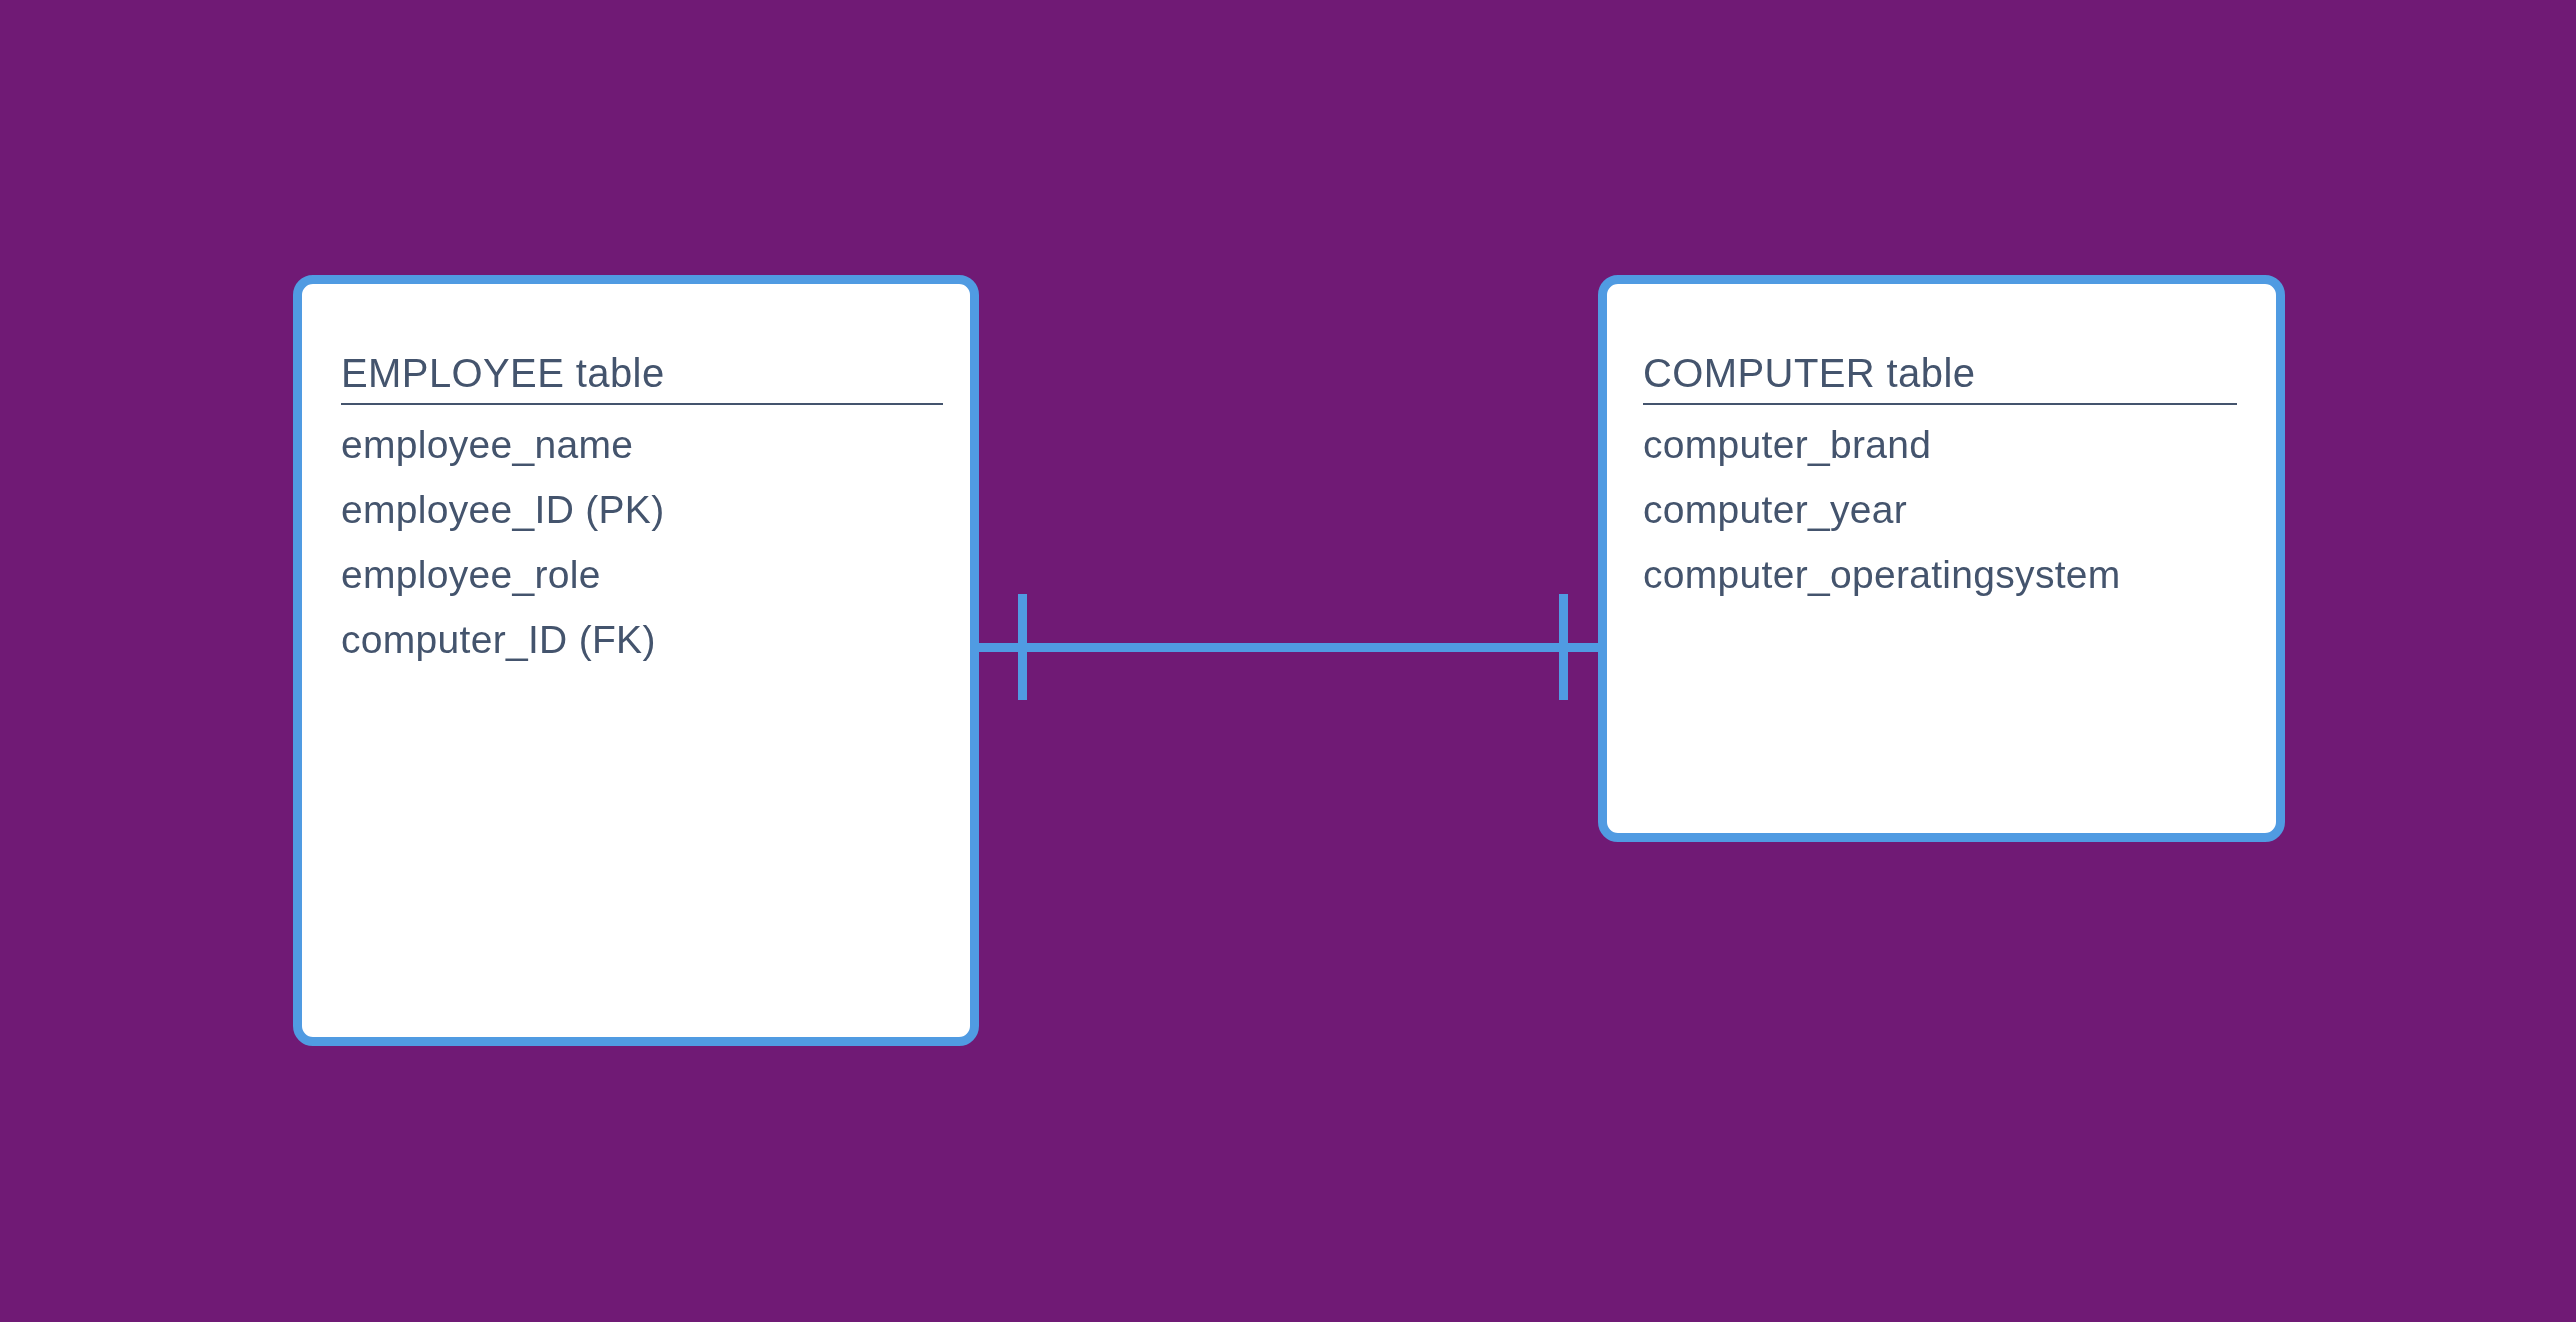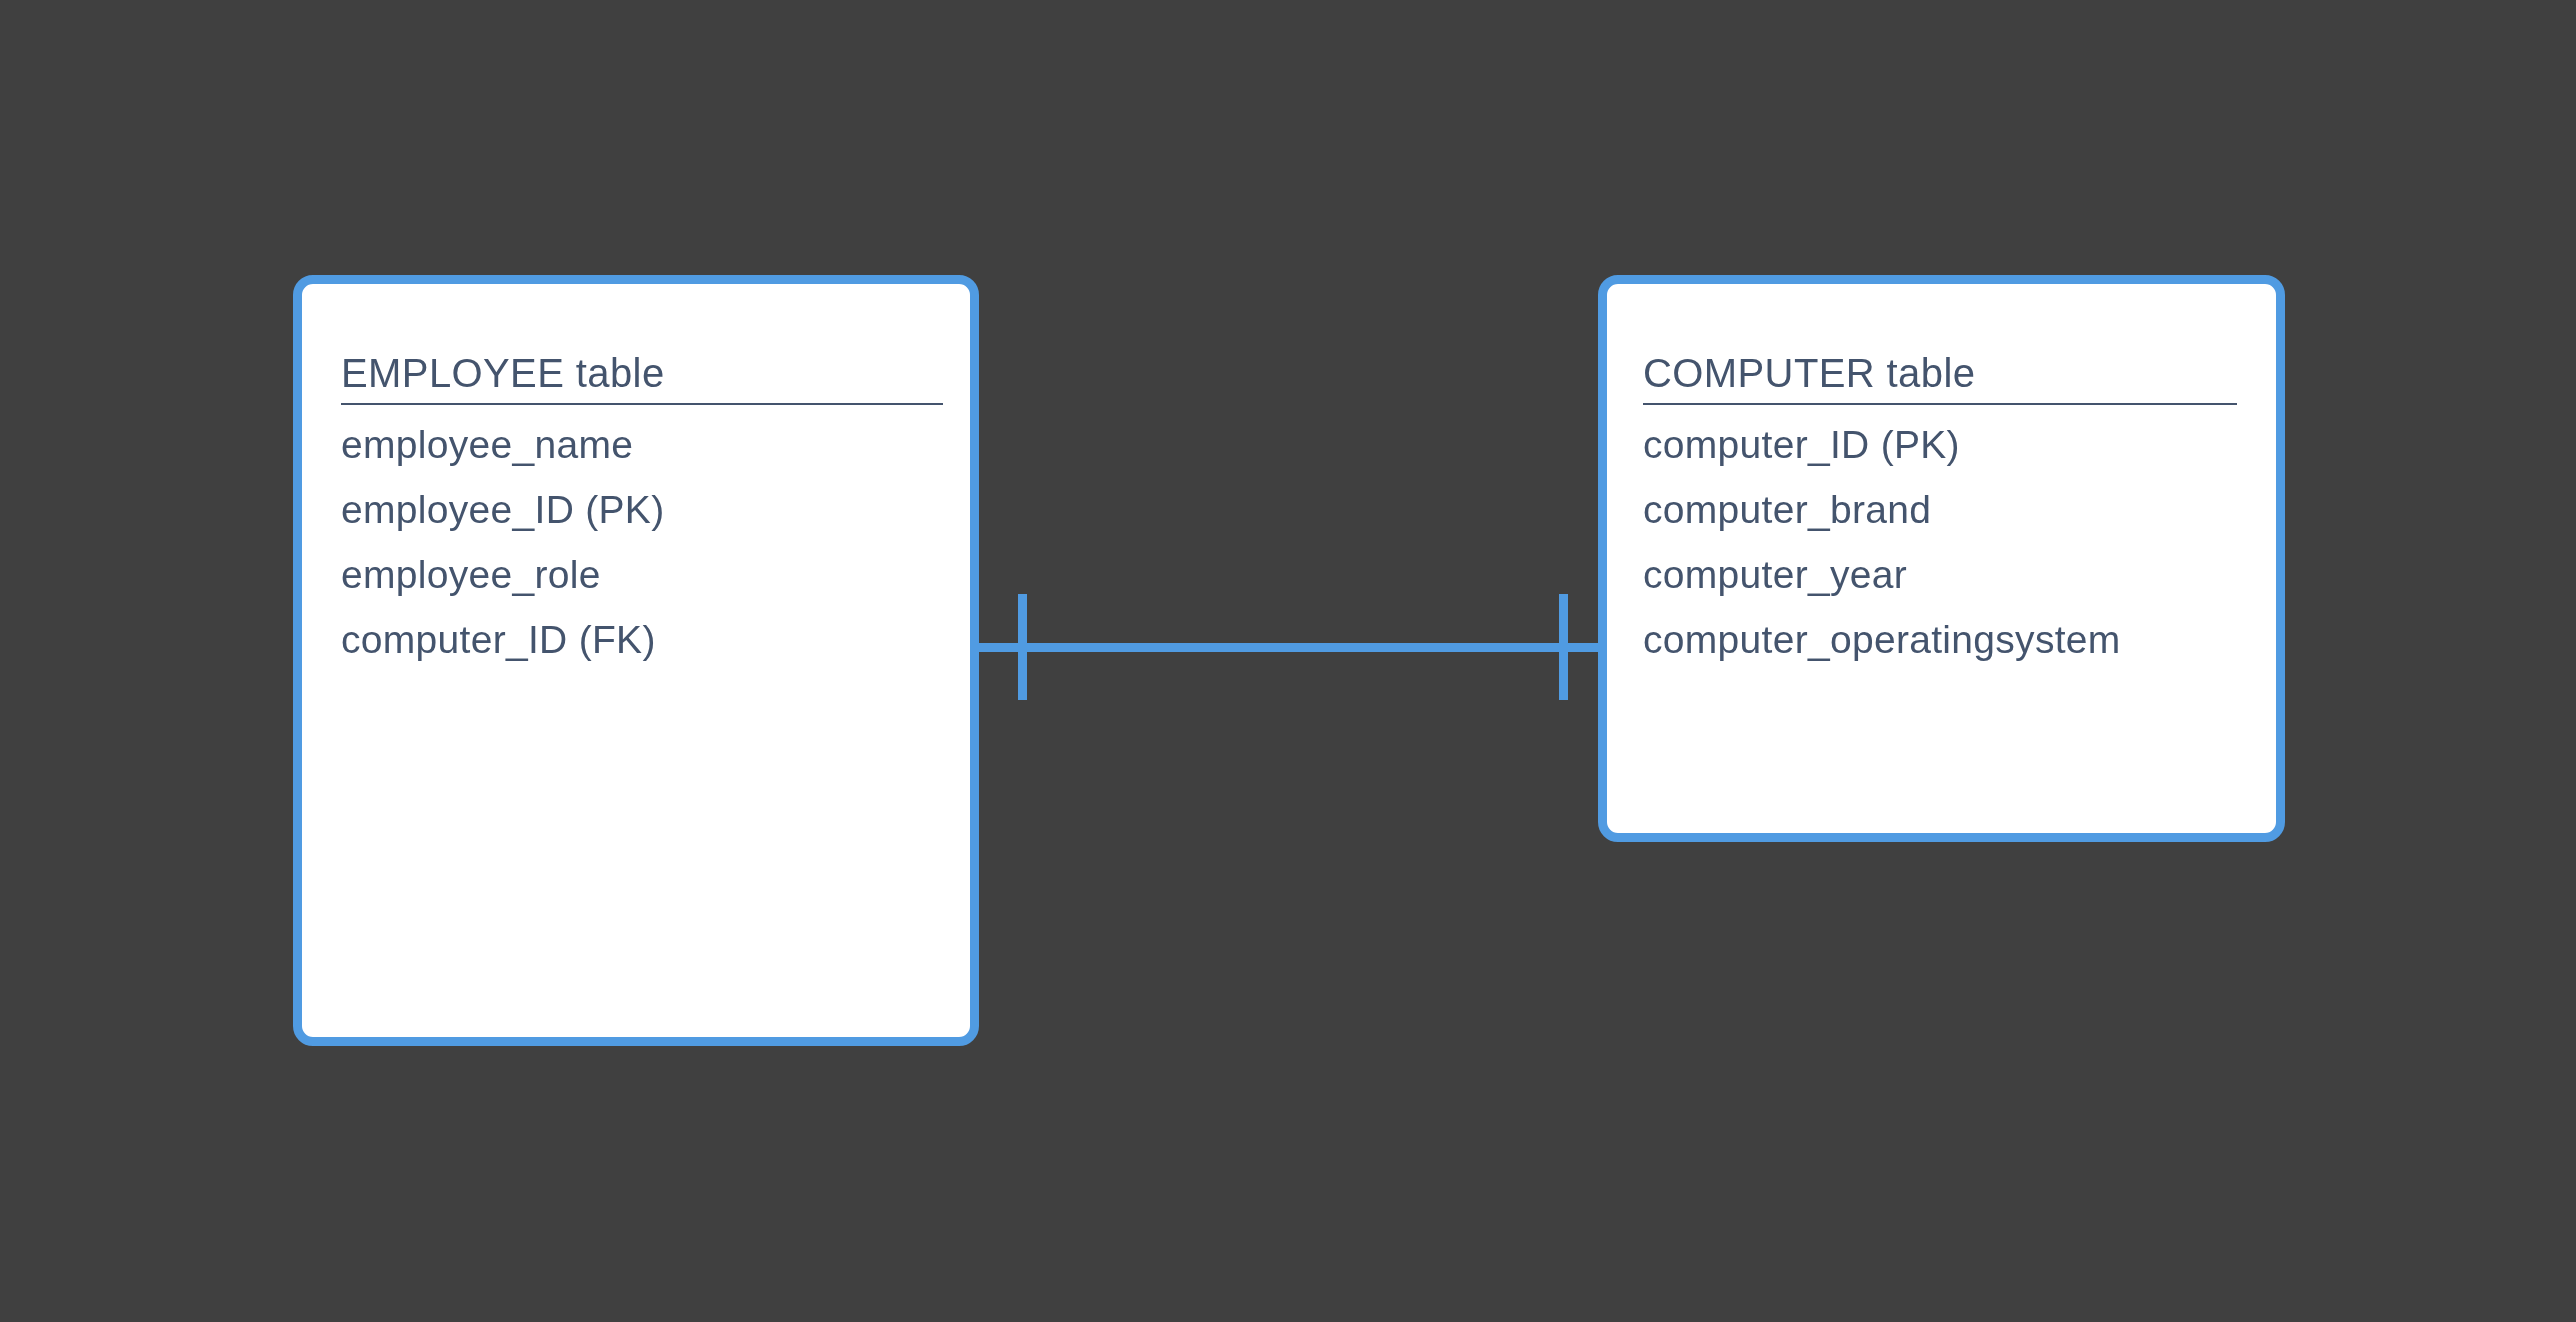--- a/index.html
+++ b/index.html
@@ -5,21 +5,21 @@
   html, body {
     margin: 0;
     padding: 0;
     background: #f7f8fa;
     font-family: "Liberation Sans", sans-serif;
   }
   .canvas {
     position: relative;
     width: 2576px;
     height: 1323px;
-    background: #404040;
+    background: #701a75;
     overflow: hidden;
   }
   .entity {
     position: absolute;
     box-sizing: border-box;
     background: #ffffff;
     border: 9px solid #509be2;
     border-radius: 20px;
     color: #44546d;
   }
@@ -88,21 +88,20 @@
       <li>employee_name</li>
       <li>employee_ID (PK)</li>
       <li>employee_role</li>
       <li>computer_ID (FK)</li>
     </ul>
   </section>
 
   <section class="entity entity-computer">
     <h2 class="entity-title">COMPUTER table</h2>
     <ul class="entity-fields">
-      <li>computer_ID (PK)</li>
       <li>computer_brand</li>
       <li>computer_year</li>
       <li>computer_operatingsystem</li>
     </ul>
   </section>
 
   <div>
     <div class="connector-line"></div>
     <div class="tick tick-left"></div>
     <div class="tick tick-right"></div>

